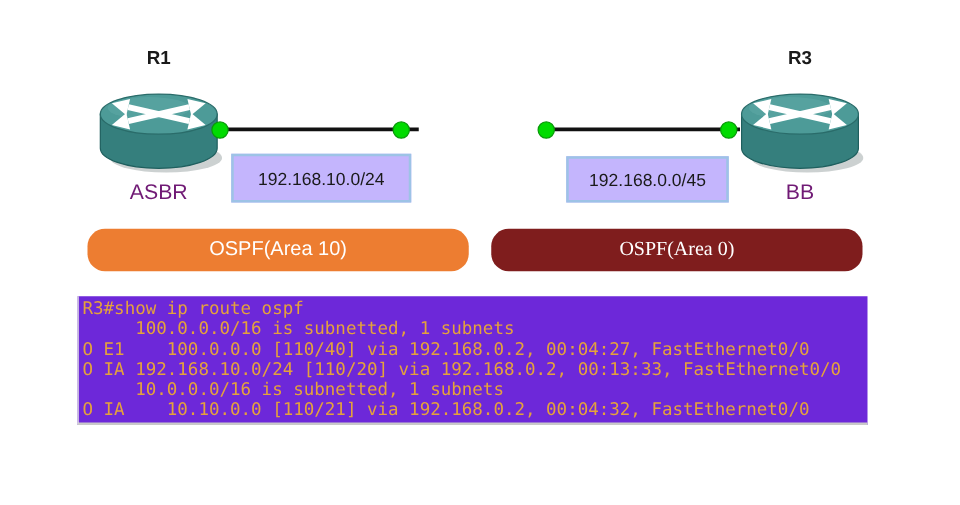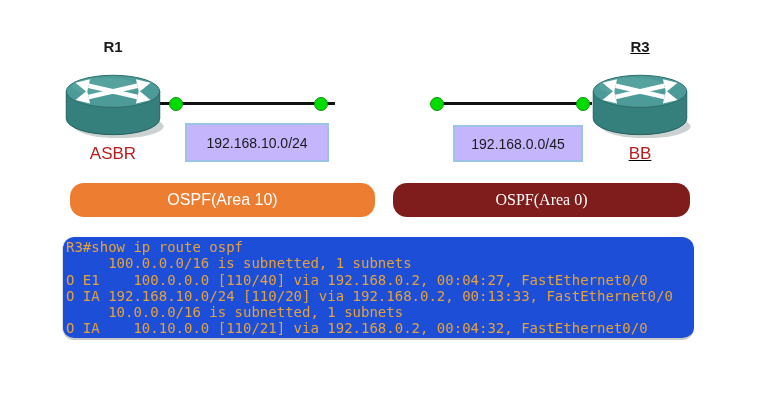--- a/index.html
+++ b/index.html
@@ -3,41 +3,41 @@
 <meta charset="utf-8">
 <style>
   html,body{margin:0;padding:0;background:#ffffff;}
   body{font-family:"Liberation Sans",sans-serif;}
   .stage{position:relative;width:768px;height:404px;background:#ffffff;overflow:hidden;}
 
   
   .router{position:absolute;width:110px;display:flex;flex-direction:column;align-items:center;z-index:3;}
   .router-name{font-size:15px;font-weight:bold;color:#1a1a1a;line-height:22px;}
   .router-svg{width:102px;height:74px;margin-top:8px;display:block;}
-  .router-role{font-size:17px;color:#b91c1c;margin-top:4px;line-height:20px;}
+  .router-role{font-size:17px;color:#701a75;margin-top:4px;line-height:20px;}
 
   
   .link-line{position:absolute;height:3px;background:#111111;top:102px;z-index:1;}
   .link-dot{position:absolute;width:14px;height:14px;border-radius:50%;
             background:#00DB00;border:1px solid #0a9a0a;box-sizing:border-box;
             top:97px;z-index:4;}
 
   
   .net-box{position:absolute;background:#c4b5fd;border:2px solid #9DC3E6;
            display:flex;align-items:center;justify-content:center;
            font-size:14px;color:#1a1a1a;z-index:5;}
 
   
   .area-bar{position:absolute;top:183px;height:34px;display:flex;align-items:center;
             justify-content:center;color:#ffffff;font-size:16px;z-index:2;border-radius:14px;}
 
   
   .terminal{position:absolute;left:62px;top:237px;width:631px;height:101px;
-            background:#1d4ed8;border-bottom:2px solid #c9c9c9;border-left:1px solid #e2e2e2;
-            box-sizing:content-box;z-index:2;border-radius:12px;}
+            background:#6d28d9;border-bottom:2px solid #c9c9c9;border-left:1px solid #e2e2e2;
+            box-sizing:content-box;z-index:2;}
   .terminal pre{margin:0;padding:2px 0 0 3px;
                 font-family:"DejaVu Sans Mono",monospace;
                 font-size:14px;line-height:16.3px;color:#E5A23B;}
 </style>
 </head>
 <body>
 
 <div class="stage">
 
   <svg width="0" height="0" style="position:absolute">
@@ -63,30 +63,30 @@
   </svg>
 
   <div class="link-line" style="left:160px;width:175px;"></div>
   <div class="link-line" style="left:432px;width:160px;"></div>
 
   <div class="link-dot" style="left:169px;"></div>
   <div class="link-dot" style="left:314px;"></div>
   <div class="link-dot" style="left:430px;"></div>
   <div class="link-dot" style="left:576px;"></div>
 
-  <div class="router" style="left:58px;top:36px;">
+  <div class="router" style="left:72px;top:36px;">
     <div class="router-name">R1</div>
     <svg class="router-svg" viewBox="0 0 104 76">
         <use href="#router-icon-def"></use>
       </svg>
     <div class="router-role">ASBR</div>
   </div>
 
 
-  <div class="router" style="left:585px;top:36px;text-decoration:underline;">
+  <div class="router" style="left:585px;top:36px;">
     <div class="router-name">R3</div>
     <svg class="router-svg" viewBox="0 0 104 76">
         <use href="#router-icon-def"></use>
       </svg>
     <div class="router-role">BB</div>
   </div>
 
   <div class="net-box" style="left:185px;top:123px;width:140px;height:35px;">192.168.10.0/24</div>
   <div class="net-box" style="left:453px;top:125px;width:126px;height:33px;">192.168.0.0/45</div>
 

